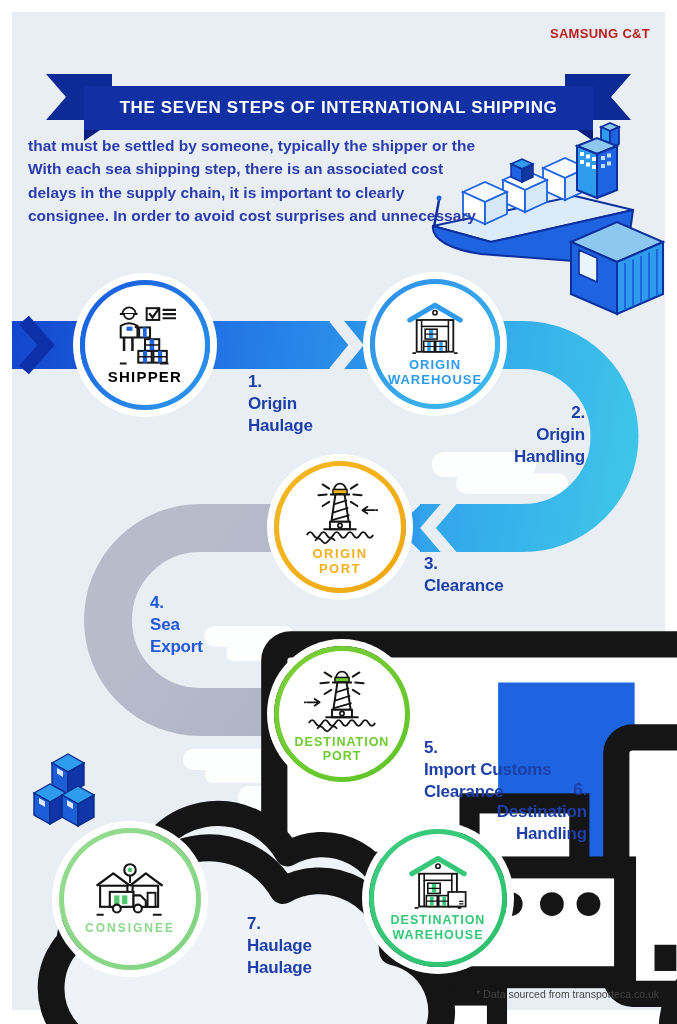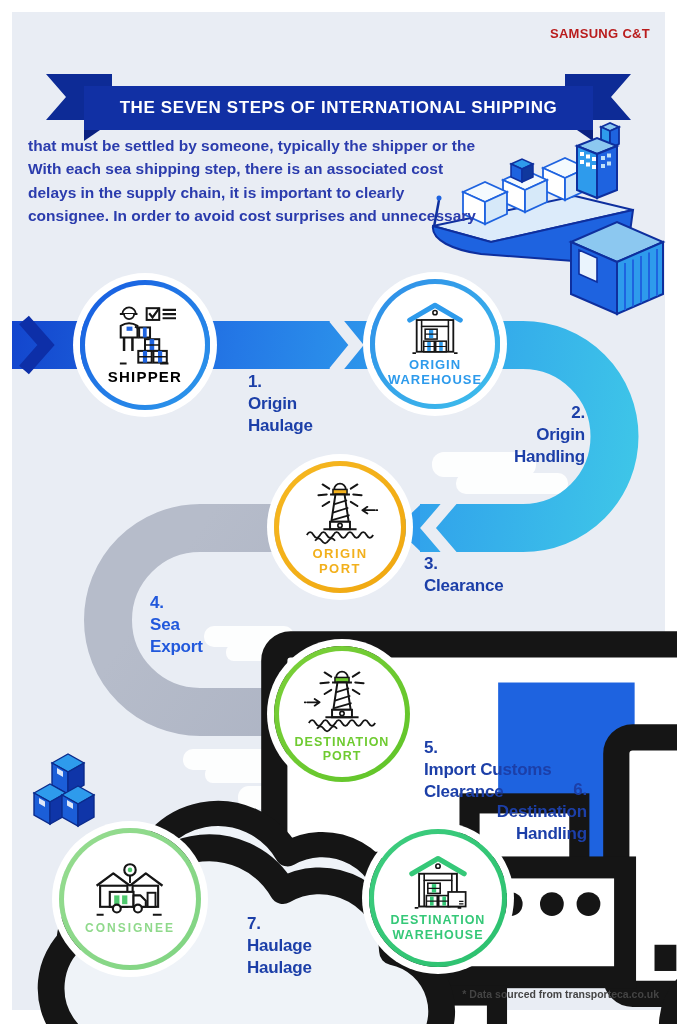--- a/index.html
+++ b/index.html
@@ -8,21 +8,21 @@
   svg.layer{position:absolute;left:0;top:0;z-index:1;}
   .brand{position:absolute;top:26px;right:27px;z-index:5;font-size:13px;font-weight:700;letter-spacing:.3px;color:#b91c1c;}
   .banner-title{position:absolute;left:84px;top:86px;width:509px;height:44px;line-height:44px;text-align:center;z-index:5;color:#fff;font-size:17px;font-weight:700;letter-spacing:.6px;}
   .intro{position:absolute;left:28px;top:134px;z-index:5;color:#2B3CAD;font-size:15.5px;font-weight:700;line-height:1.5;}
   .step{position:absolute;z-index:6;font-size:17px;font-weight:700;line-height:1.3;letter-spacing:-.2px;}
   .step.r{text-align:right;}
   .station{position:absolute;z-index:4;border-radius:50%;box-shadow:0 0 0 7px #fff;}
   .ring{width:100%;height:100%;border-radius:50%;padding:5px;box-sizing:border-box;}
   .inner{width:100%;height:100%;border-radius:50%;background:#fff;display:flex;flex-direction:column;align-items:center;justify-content:center;gap:2px;overflow:hidden;}
   .st-label{font-weight:700;text-align:center;line-height:1.15;letter-spacing:1px;}
-  .footer{position:absolute;right:18px;top:988px;z-index:5;font-size:10.5px;color:#444;font-weight:bold;}
+  .footer{position:absolute;right:18px;top:988px;z-index:5;font-size:10.5px;color:#444;}
 </style>
 </head>
 <body>
 
 <div class="panel"></div>
 
 <svg class="layer" width="677" height="1024" viewBox="0 0 677 1024">
   <defs>
     <linearGradient id="gBlue" gradientUnits="userSpaceOnUse" x1="12" y1="330" x2="645" y2="430">
       <stop offset="0" stop-color="#1346CE"></stop>

